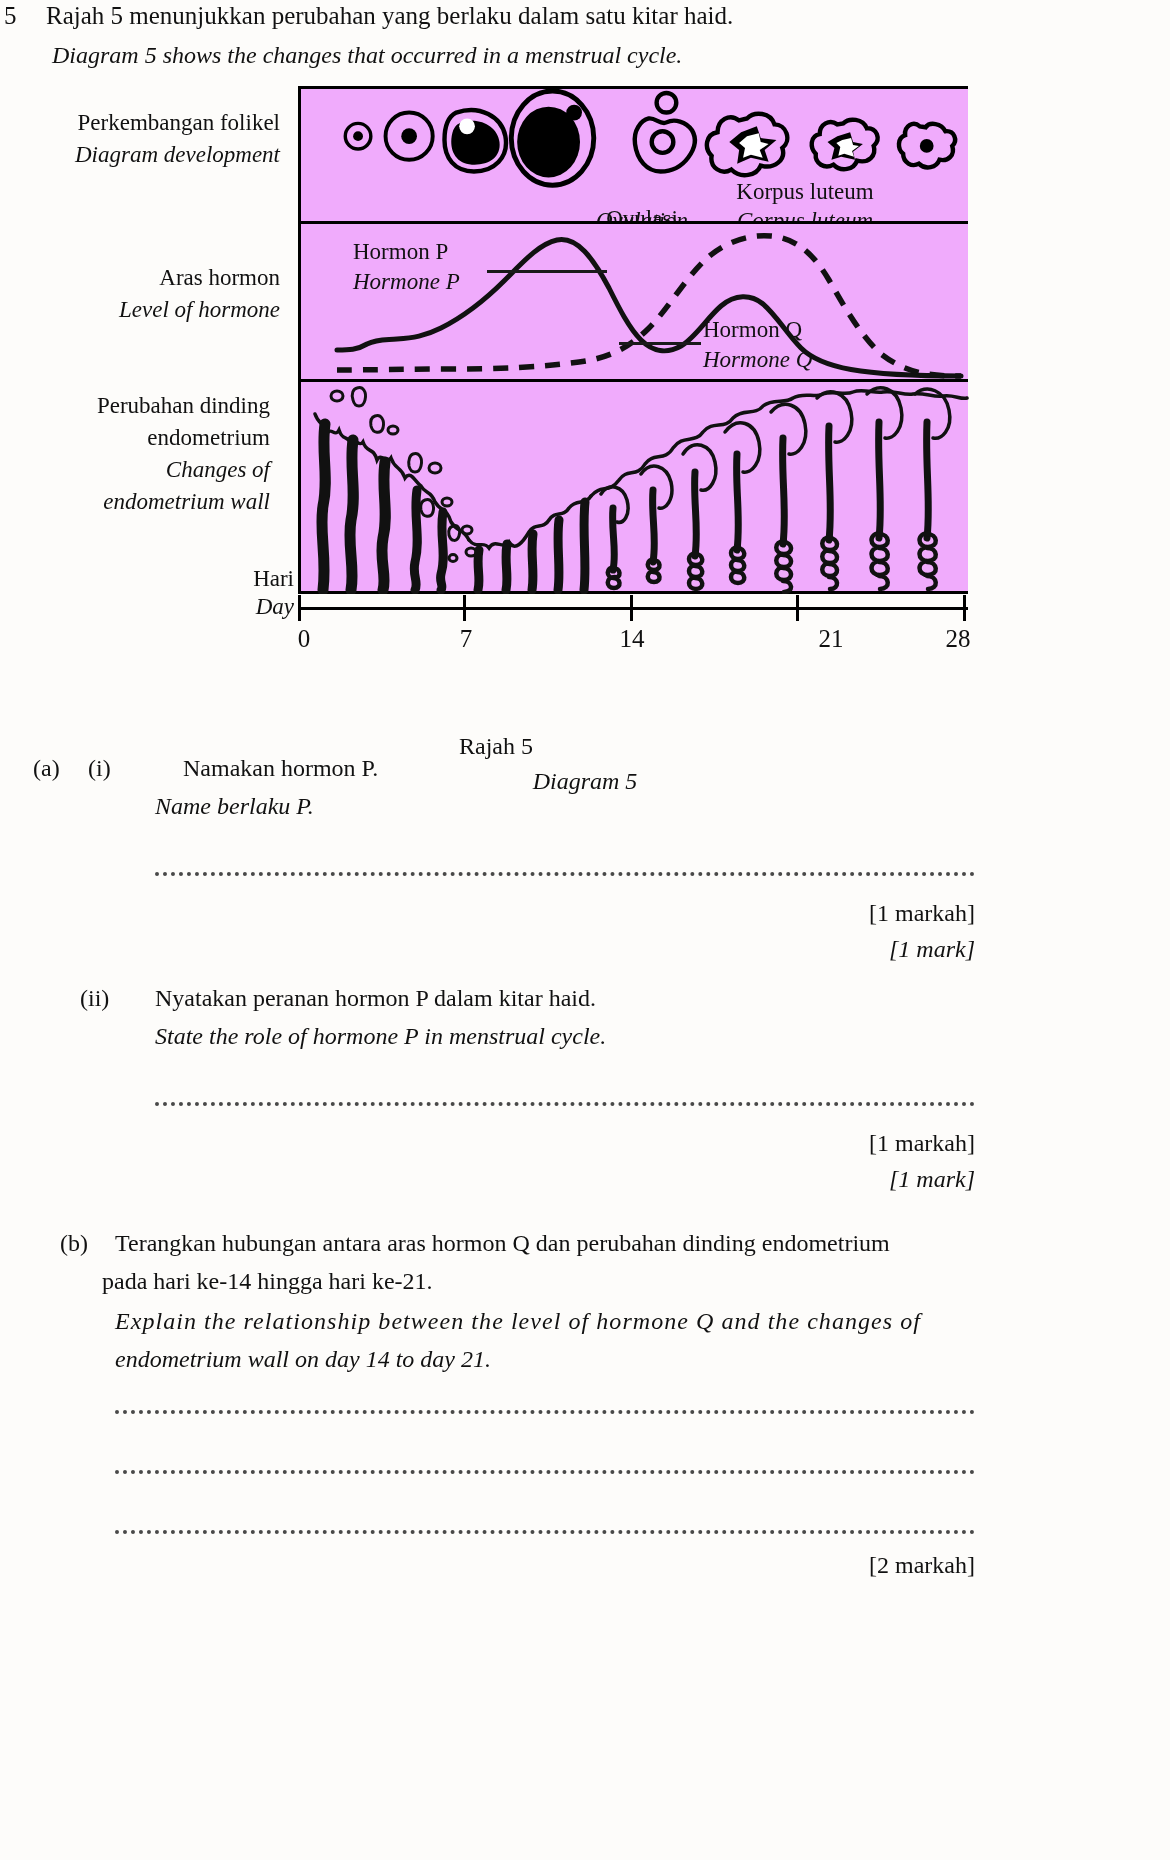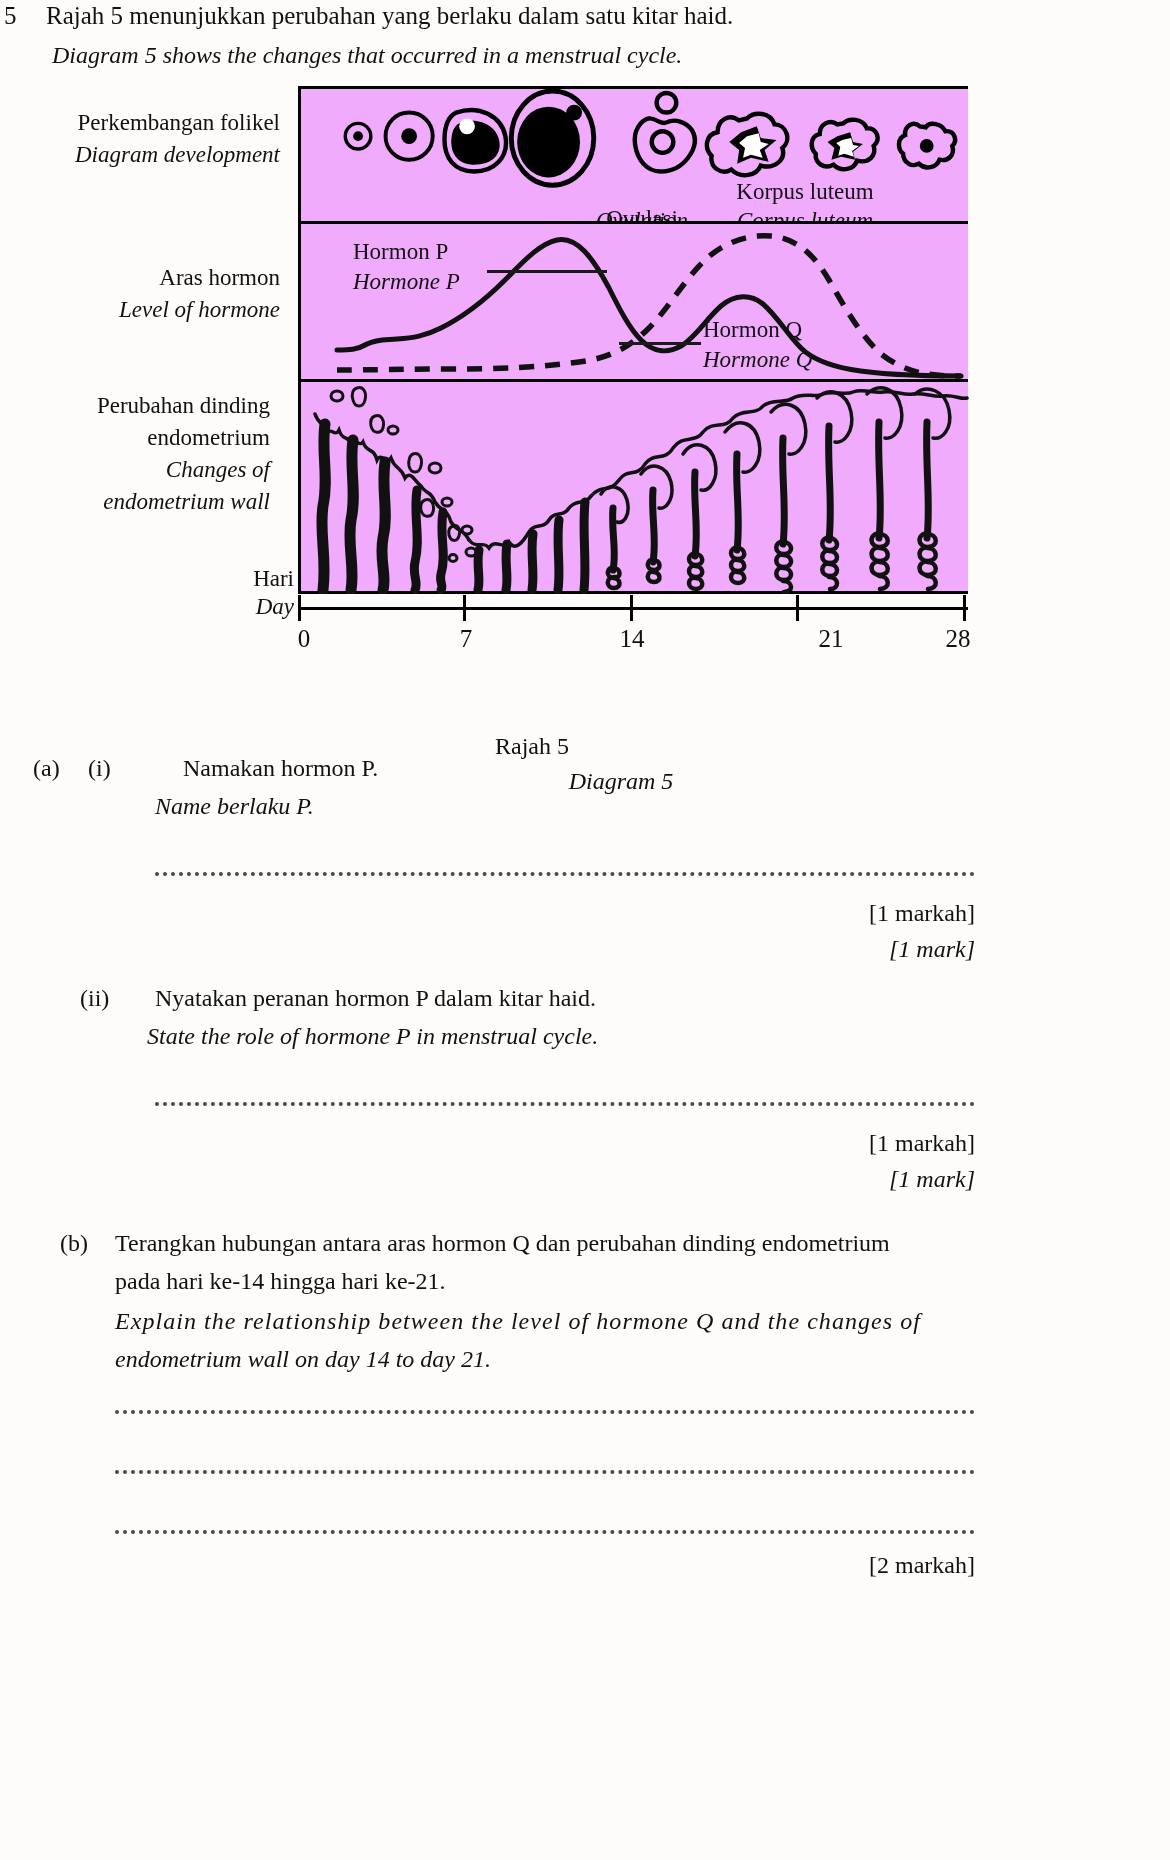--- a/index.html
+++ b/index.html
@@ -25,21 +25,21 @@
   #stem-malay {
     position:absolute; left:46px; top:2px;
     font-size:25px; white-space:nowrap;
   }
   #stem-eng {
     position:absolute; left:52px; top:42px;
     font-size:24px; white-space:nowrap;
   }
 
   
-  #diagram { position:absolute; left:0; top:78px; width:1170px; height:650px;padding-left:36px; }
+  #diagram { position:absolute; left:0; top:78px; width:1170px; height:650px; }
 
   .row-label {
     position:absolute; text-align:right; width:260px;
     font-size:23px; line-height:30px;
   }
 
   .panel {
     position:absolute; left:298px; width:670px;
     border-left:3px solid #000;
     border-top:3px solid #000;
@@ -284,28 +284,28 @@
 <div class="q-marker malay" style="left:33px; top:755px;">(a)</div>
 <div class="q-marker malay" style="left:88px; top:755px;">(i)</div>
 <div class="q-text-m" style="left:155px; top:755px;margin-left:28px;">Namakan hormon P.</div>
 <div class="q-text-e" style="left:155px; top:793px;">Name berlaku P.</div>
 <div class="dots" style="left:155px; top:872px; width:820px;"></div>
 <div class="marks malay" style="left:640px; top:900px; width:335px;">[1 markah]</div>
 <div class="marks eng" style="left:640px; top:936px; width:335px;">[1 mark]</div>
 
 <div class="q-marker malay" style="left:80px; top:985px;">(ii)</div>
 <div class="q-text-m" style="left:155px; top:985px;">Nyatakan peranan hormon P dalam kitar haid.</div>
-<div class="q-text-e" style="left:147px; top:1023px;">State the role of hormone P in menstrual cycle.</div>
+<div class="q-text-e" style="left:155px; top:1023px;">State the role of hormone P in menstrual cycle.</div>
 <div class="dots" style="left:155px; top:1102px; width:820px;"></div>
 <div class="marks malay" style="left:640px; top:1130px; width:335px;">[1 markah]</div>
 <div class="marks eng" style="left:640px; top:1166px; width:335px;">[1 mark]</div>
 
 <div class="q-marker malay" style="left:60px; top:1230px;">(b)</div>
 <div class="q-text-m" style="left:115px; top:1230px;">Terangkan hubungan antara aras hormon Q dan perubahan dinding endometrium</div>
-<div class="q-text-m" style="left:115px; top:1268px;text-align:right;">pada hari ke-14 hingga hari ke-21.</div>
+<div class="q-text-m" style="left:102px; top:1268px;text-align:right;">pada hari ke-14 hingga hari ke-21.</div>
 <div class="q-text-e" style="left:115px; top:1308px; letter-spacing:1.05px;">Explain the relationship between the level of hormone Q and the changes of</div>
 <div class="q-text-e" style="left:115px; top:1346px;">endometrium wall on day 14 to day 21.</div>
 
 <div class="dots" style="left:115px; top:1410px; width:860px;"></div>
 <div class="dots" style="left:115px; top:1470px; width:860px;"></div>
 <div class="dots" style="left:115px; top:1530px; width:860px;"></div>
 
 <div class="marks malay" style="left:640px; top:1552px; width:335px;">[2 markah]</div>
 
 </body></html>

